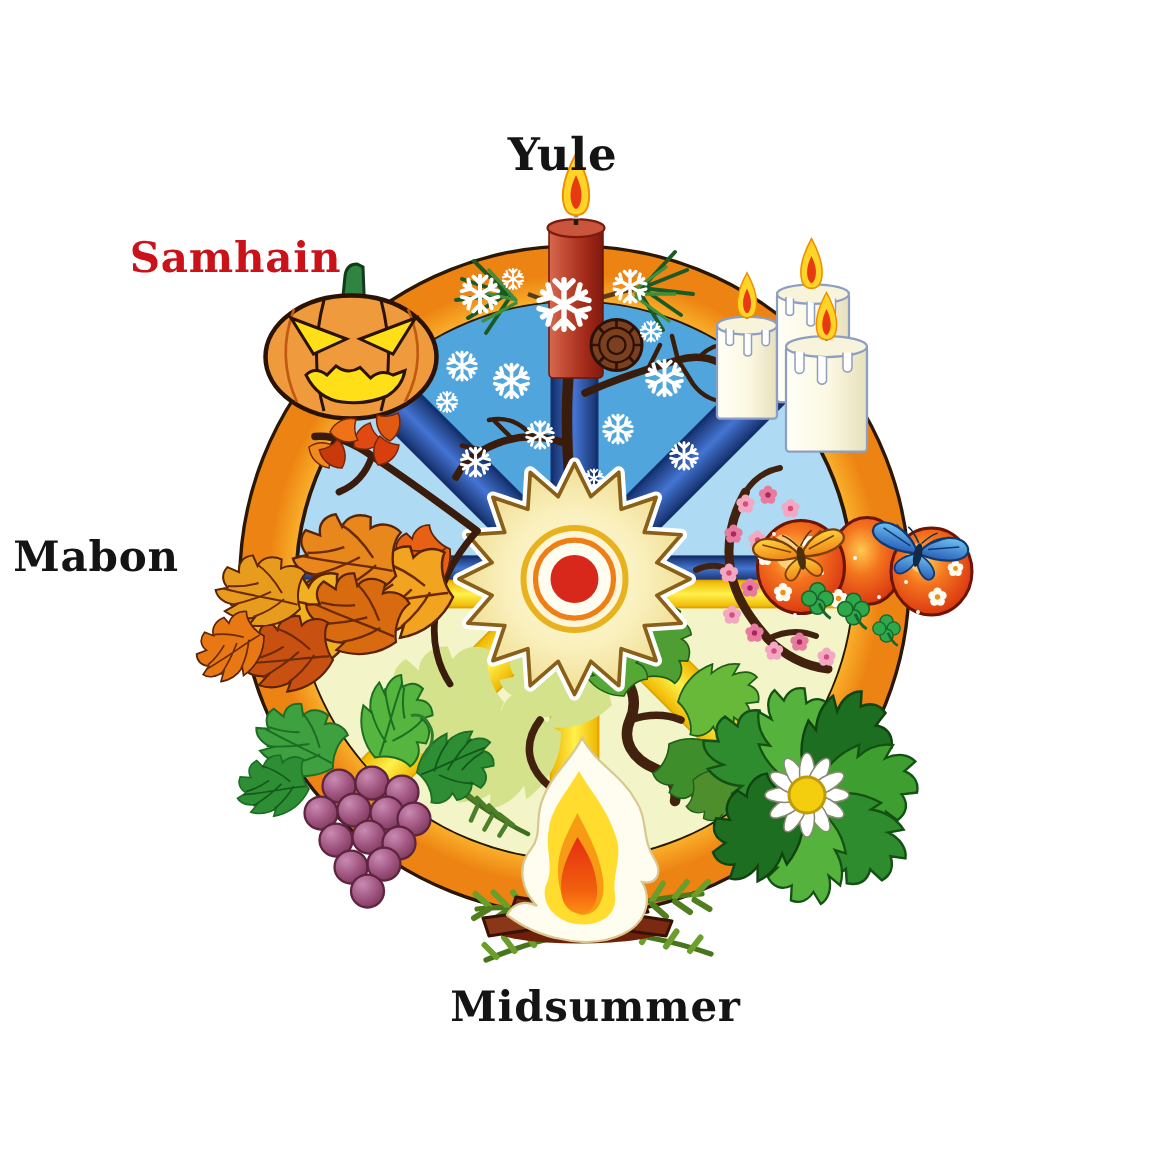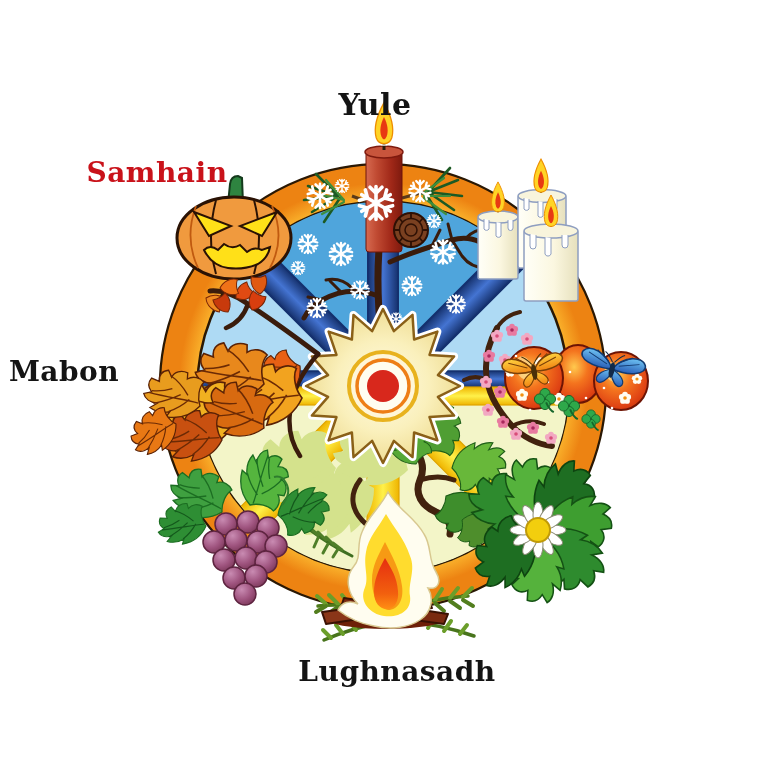--- a/index.html
+++ b/index.html
@@ -522,14 +522,14 @@
     <path d="M386,514 C378,528 368,538 366,552 C363,568 370,578 364,590 C360,602 370,614 384,616 C400,618 412,610 410,596 C408,582 416,570 410,556 C404,538 394,528 386,514 Z" fill="#FFDC2E"></path>
     <path d="M385,542 C378,556 372,566 372,580 C372,596 378,608 388,610 C398,610 404,600 402,586 C400,570 392,556 385,542 Z" fill="#F79A14"></path>
     <path d="M385,558 C378,571 374,580 374,592 C374,603 380,609 387,609 C395,609 399,601 398,591 C397,577 391,568 385,558 Z" fill="url(#fireCore)"></path>
   </g>
 </g>
 </svg>
 
 <div class="sabbat-label big lbl-black" style="left:375px;top:104px">Yule</div>
 <div class="sabbat-label lbl-red" style="left:157px;top:172px">Samhain</div>
 <div class="sabbat-label lbl-black" style="left:64px;top:371px">Mabon</div>
-<div class="sabbat-label lbl-black" style="left:397px;top:671px">Lughnasadh</div>
+<div class="sabbat-label lbl-black" style="left:397px;top:671px">Midsummer</div>
 </div>
 
 </body></html>

